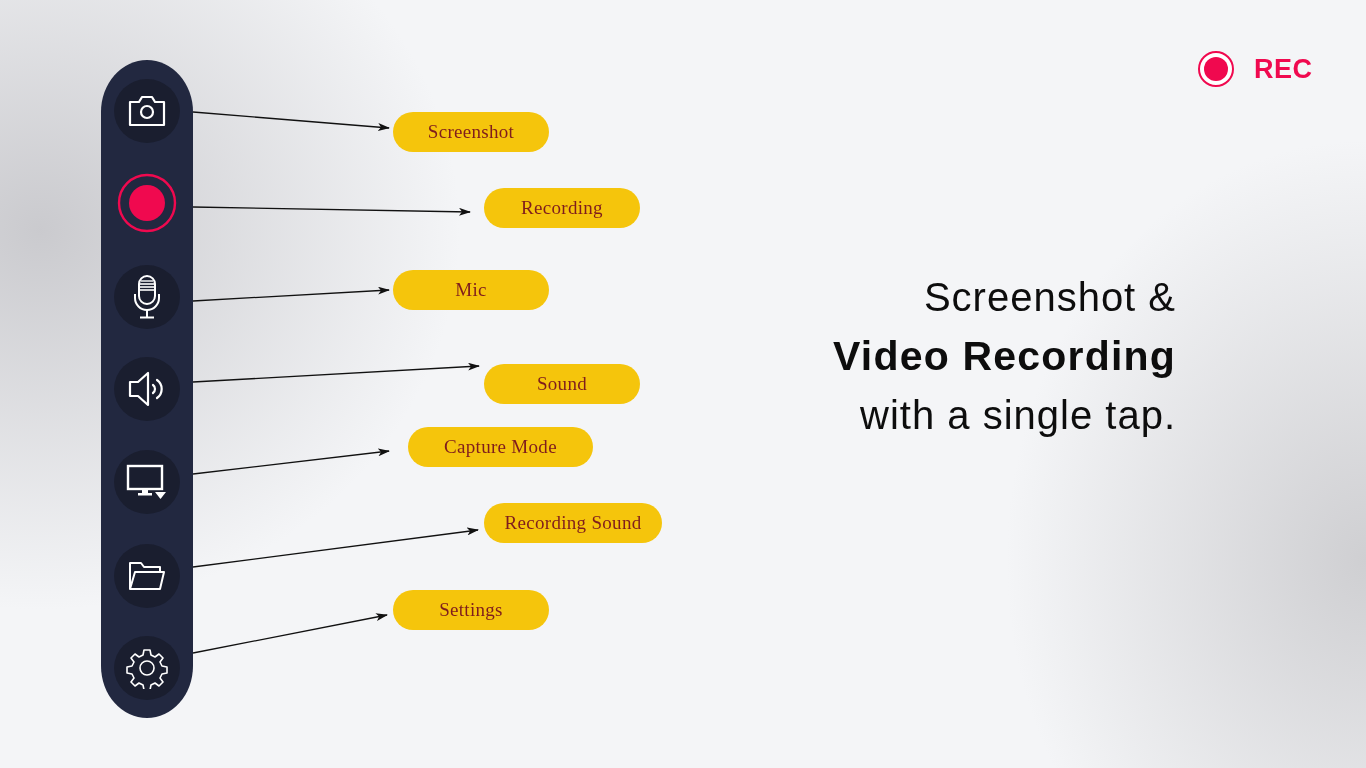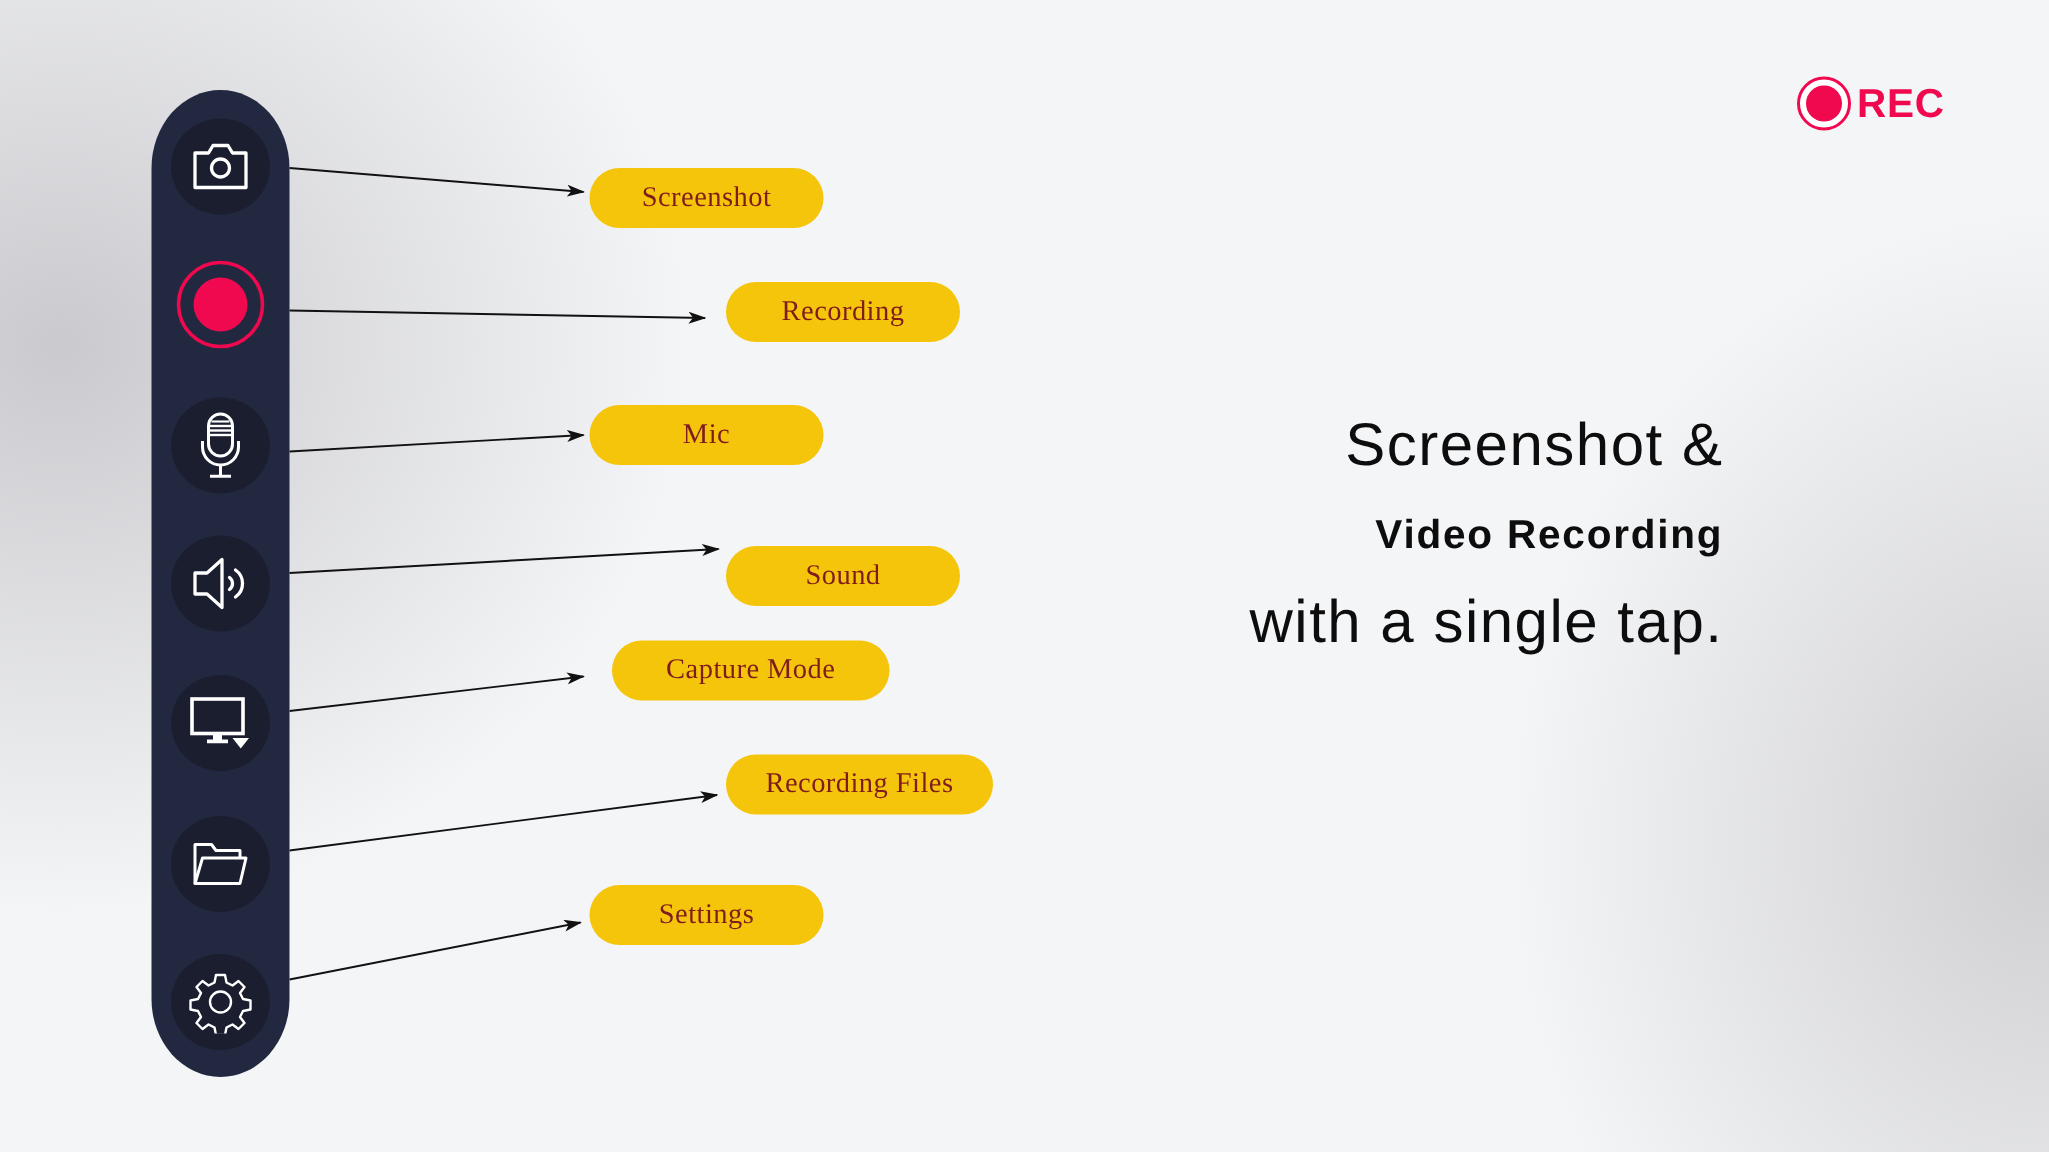--- a/index.html
+++ b/index.html
@@ -22,37 +22,37 @@
   }
   .tool-btn.rec { background:transparent; }
   .tool-btn svg { display:block; }
   .arrows { position:absolute; left:0; top:0; width:1366px; height:768px; pointer-events:none; }
   .pill {
     position:absolute; height:40px; border-radius:20px; background:#f5c50c;
     color:#7f1d1d; font-family:Liberation Serif, serif; font-size:19px;
     display:flex; align-items:center; justify-content:center; letter-spacing:0.3px;
   }
   .rec-indicator {
-    position:absolute; left:1198px; top:49px; height:40px; display:flex; align-items:center; gap:4px;
+    position:absolute; left:1198px; top:49px; height:40px; display:flex; align-items:center; gap:20px;
   }
   .rec-ring {
     width:36px; height:36px; border-radius:50%; border:2px solid #f0094f; box-sizing:border-box;
     display:flex; align-items:center; justify-content:center; background:#fff;
   }
   .rec-dot { width:24px; height:24px; border-radius:50%; background:#f0094f; }
   .rec-label {
     color:#f0094f; font-family:"Liberation Sans", sans-serif; font-weight:bold; font-size:27px;
     letter-spacing:0.5px;
   }
   .headline {
     position:absolute; left:833px; top:268px; color:#0d0d0d;
     font-family:"Liberation Sans", sans-serif;
   }
   .headline .line { display:block; font-size:40px; line-height:59px; letter-spacing:1px;text-align:right; }
-  .headline .bold { font-weight:bold; font-size:27px; letter-spacing:1.2px; }
+  .headline .bold { font-weight:bold; font-size:41px; letter-spacing:1.2px; }
 </style>
 </head>
 <body>
 
 <svg class="arrows" viewBox="0 0 1366 768">
   <defs>
     <marker id="ah" markerWidth="12" markerHeight="8" refX="11" refY="4" orient="auto" markerUnits="userSpaceOnUse">
       <path d="M0,0 L12,4 L0,8 L3,4 Z" fill="#111"></path>
     </marker>
   </defs>
@@ -118,21 +118,21 @@
       <circle cx="21" cy="21" r="7" fill="none" stroke="#fff" stroke-width="1.6"></circle>
     </svg>
   </div>
 </div>
 
 <div class="pill" style="left:393px; top:112px; width:156px;">Screenshot</div>
 <div class="pill" style="left:484px; top:188px; width:156px;">Recording</div>
 <div class="pill" style="left:393px; top:270px; width:156px;">Mic</div>
 <div class="pill" style="left:484px; top:346px; width:156px;margin-top:18px;">Sound</div>
 <div class="pill" style="left:408px; top:427px; width:185px;">Capture Mode</div>
-<div class="pill" style="left:484px; top:503px; width:178px;">Recording Files</div>
+<div class="pill" style="left:484px; top:503px; width:178px;">Recording Sound</div>
 <div class="pill" style="left:393px; top:590px; width:156px;">Settings</div>
 
 <div class="rec-indicator">
   <div class="rec-ring">
       <div class="rec-dot"></div>
     </div>
   <span class="rec-label">REC</span>
 </div>
 
 <div class="headline">

